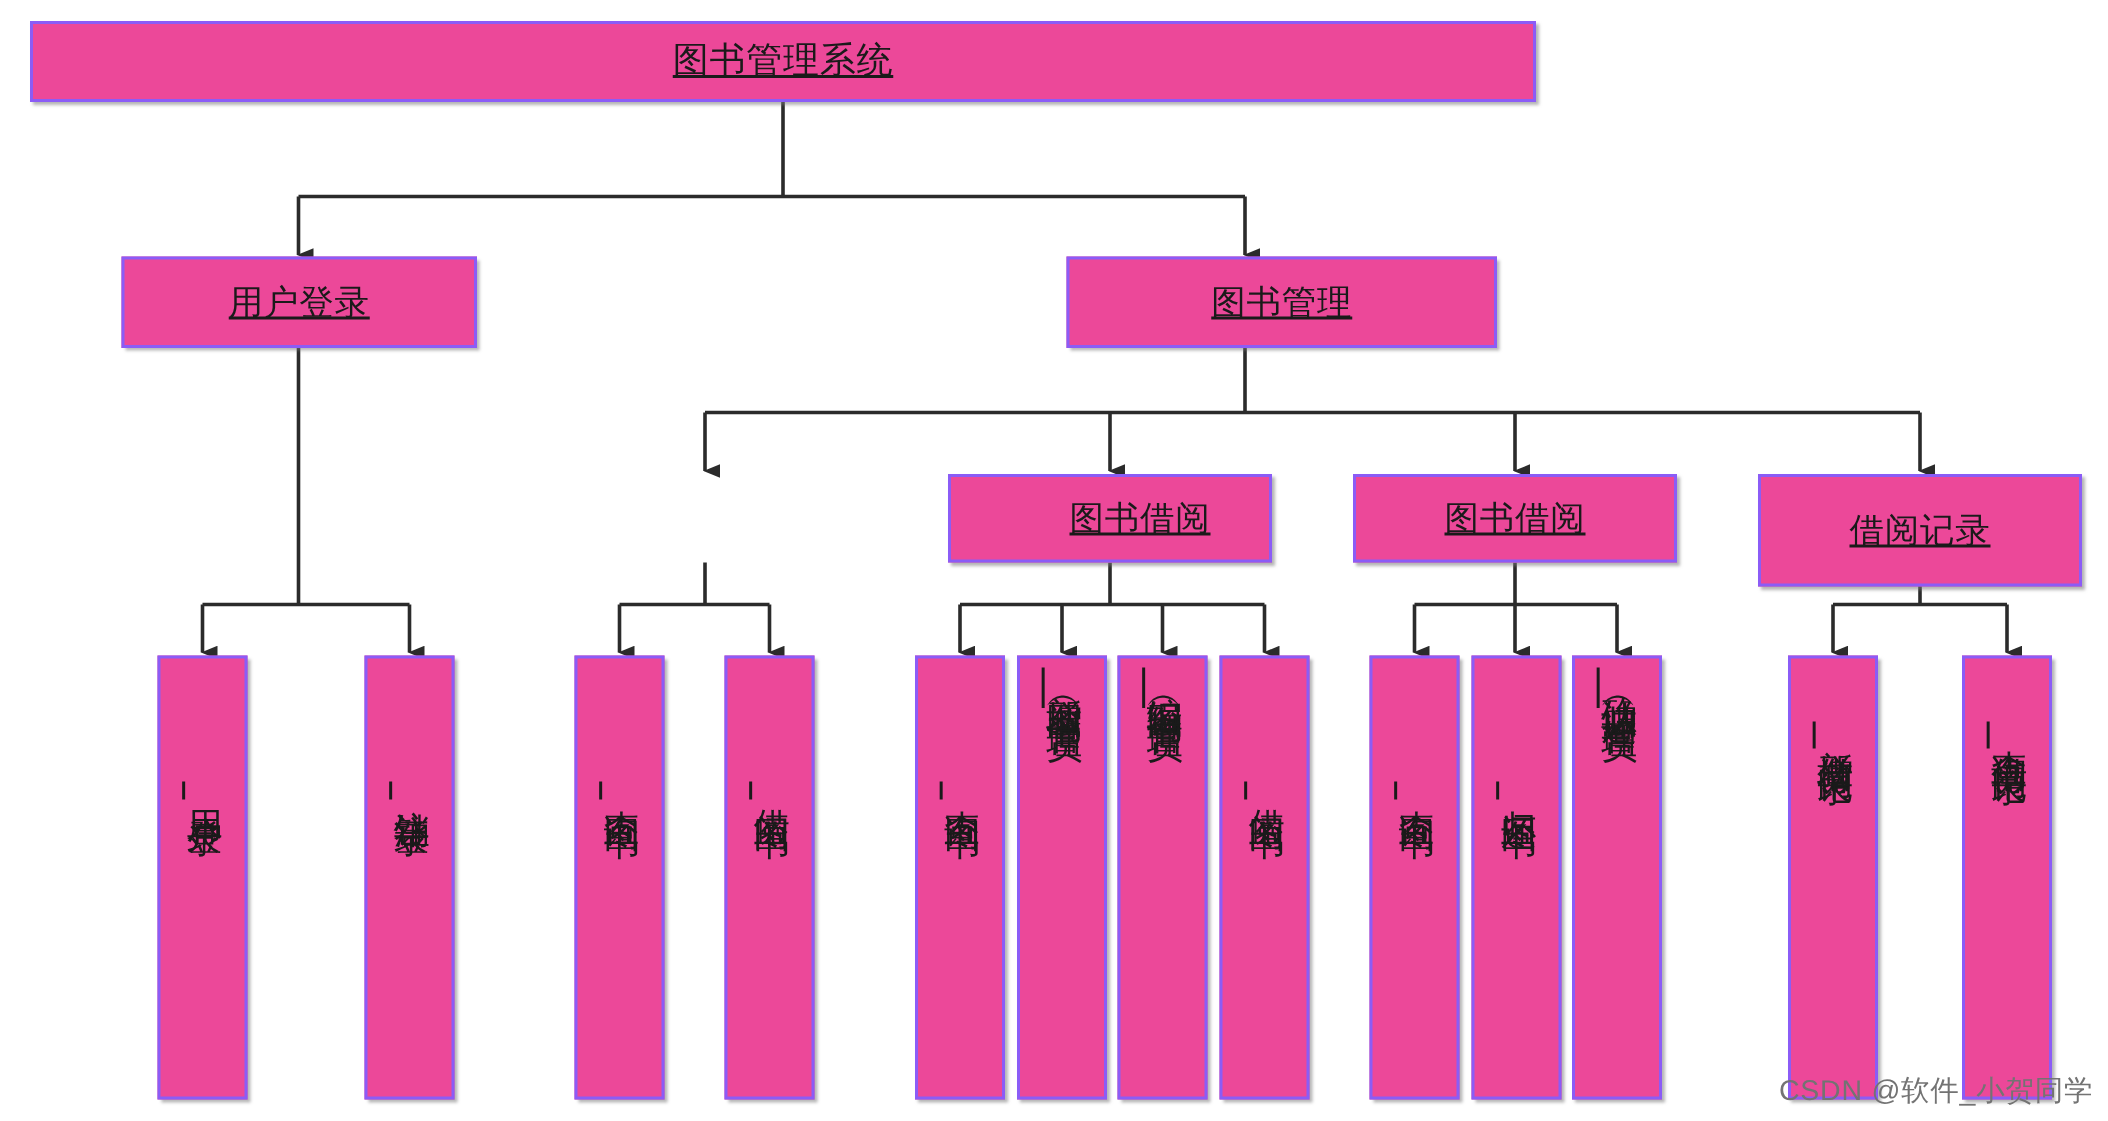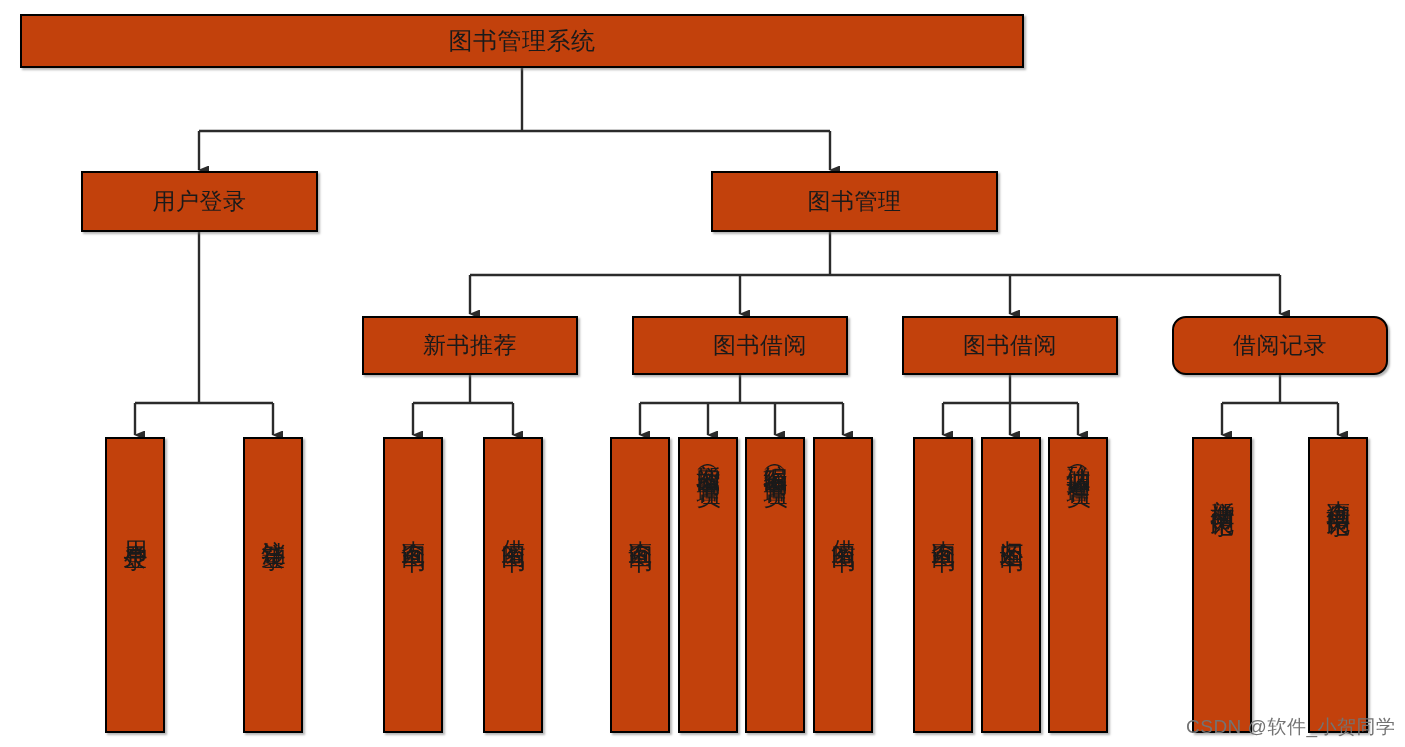--- a/index.html
+++ b/index.html
@@ -22,27 +22,28 @@
     position: absolute;
     left: 0;
     top: 0;
     width: 1405px;
     height: 747px;
     pointer-events: none;
   }
   .node {
     position: absolute;
     box-sizing: border-box;
-    background: #c2410c;
-    border: 2px solid #000000;
+    background: #ec4899;
+    border: 2px solid #8b5cf6;
     box-shadow: 2px 2px 2px rgba(120,120,120,0.55);
     display: flex;
     align-items: center;
     justify-content: center;
     color: #1a1a1a;
+    text-decoration: underline;
   }
   .node .label {
     text-align: center;
     line-height: 1.24;
     letter-spacing: 0.5px;
   }
   
   .node.horiz .label {
     font-size: 23px;
     white-space: nowrap;
@@ -134,30 +135,27 @@
     <span class="label">图书管理系统</span>
   </div>
 
   <div class="node horiz" style="left:81px; top:171px; width:237px; height:61px;">
     <span class="label">用户登录</span>
   </div>
   <div class="node horiz" style="left:711px; top:171px; width:287px; height:61px;">
     <span class="label">图书管理</span>
   </div>
 
-  <div class="node horiz" style="left:362px; top:316px; width:216px; height:59px;">
-    <span class="label">新书推荐</span>
-  </div>
   <div class="node horiz" style="left:632px; top:316px; width:216px; height:59px;padding-left:40px;">
     <span class="label">图书借阅</span>
   </div>
   <div class="node horiz" style="left:902px; top:316px; width:216px; height:59px;">
     <span class="label">图书借阅</span>
   </div>
-  <div class="node horiz" style="left:1172px; top:316px; width:216px; height:59px;border-radius:14px;">
+  <div class="node horiz" style="left:1172px; top:316px; width:216px; height:75px;">
     <span class="label">借阅记录</span>
   </div>
 
   <div class="node vert" style="left:105px; top:437px; width:60px; height:296px; padding-top:82px;">
     <span class="label">用户登录</span>
   </div>
   <div class="node vert" style="left:243px; top:437px; width:60px; height:296px; padding-top:82px;">
     <span class="label">注销登录</span>
   </div>
 

